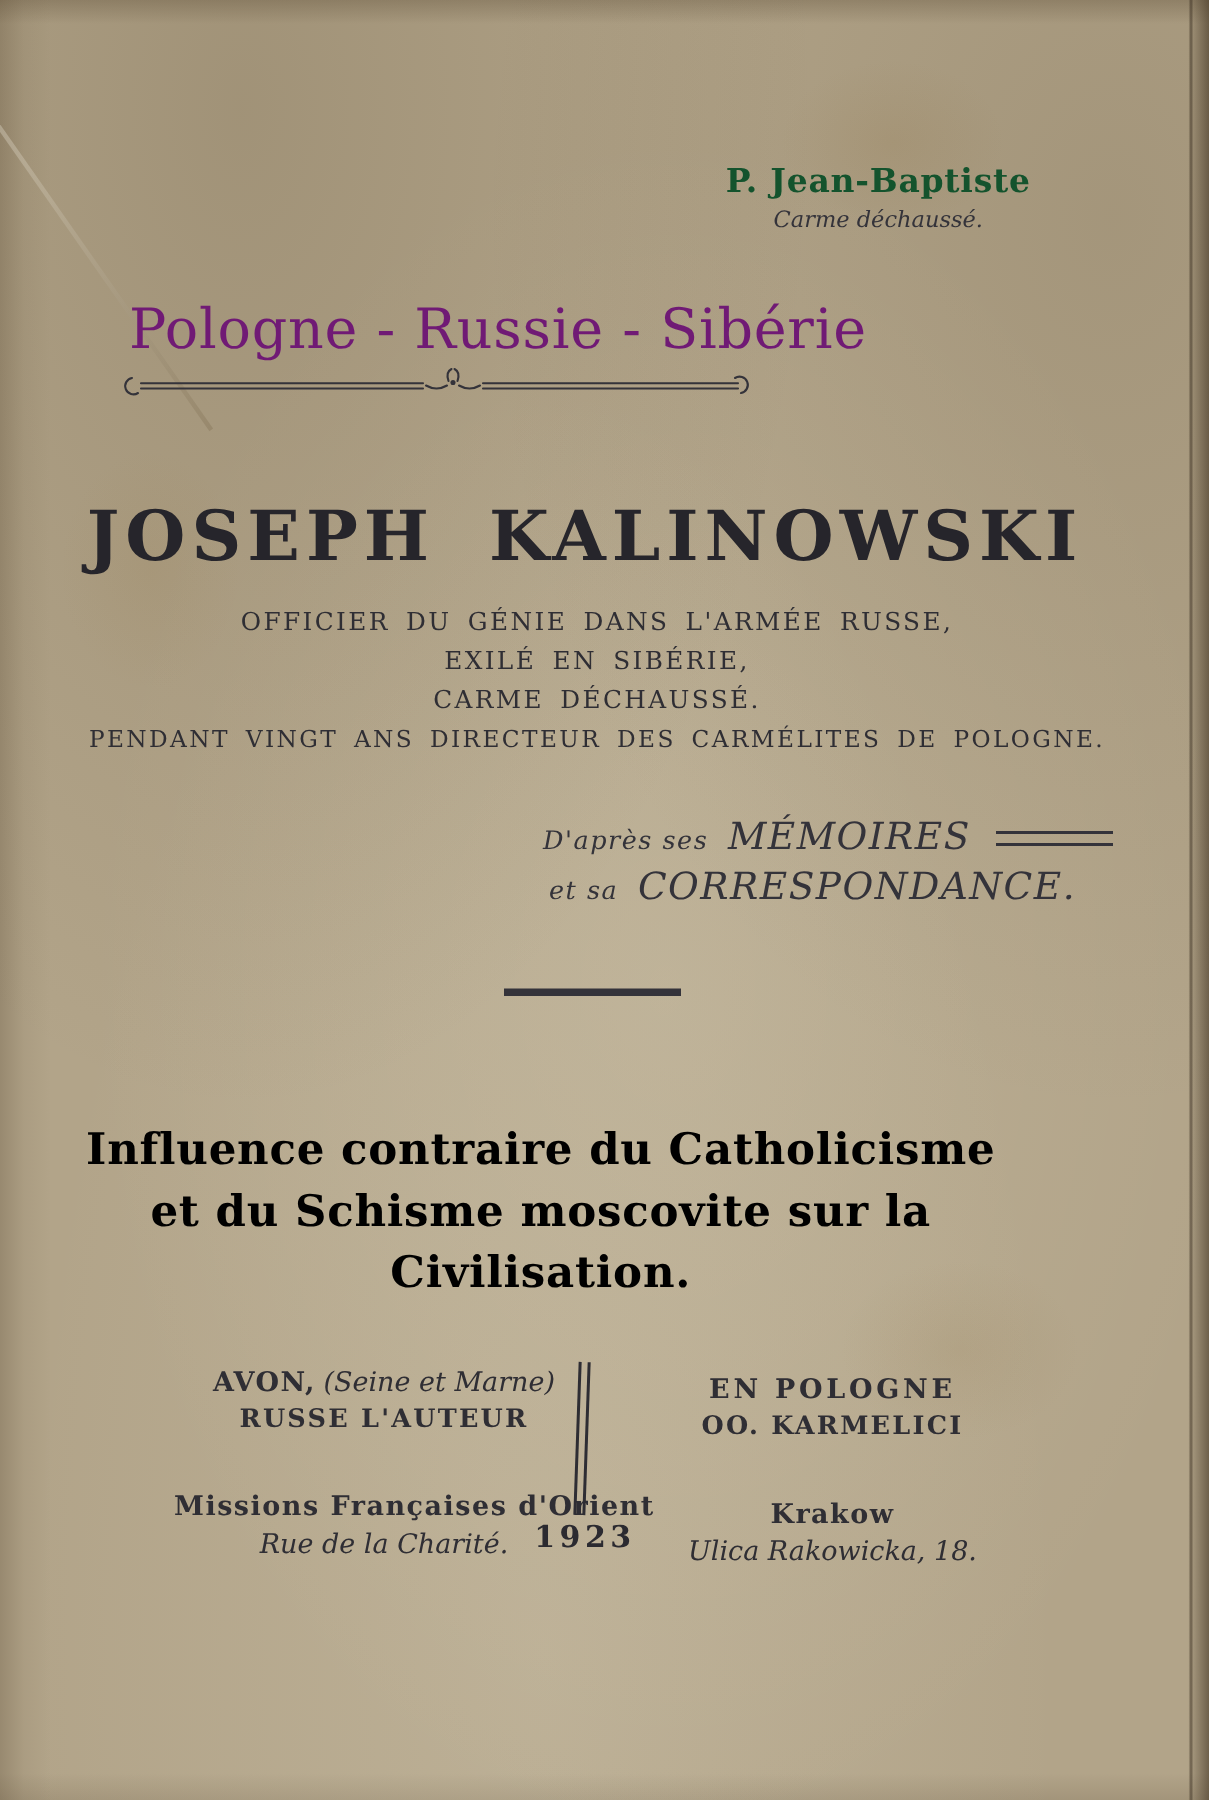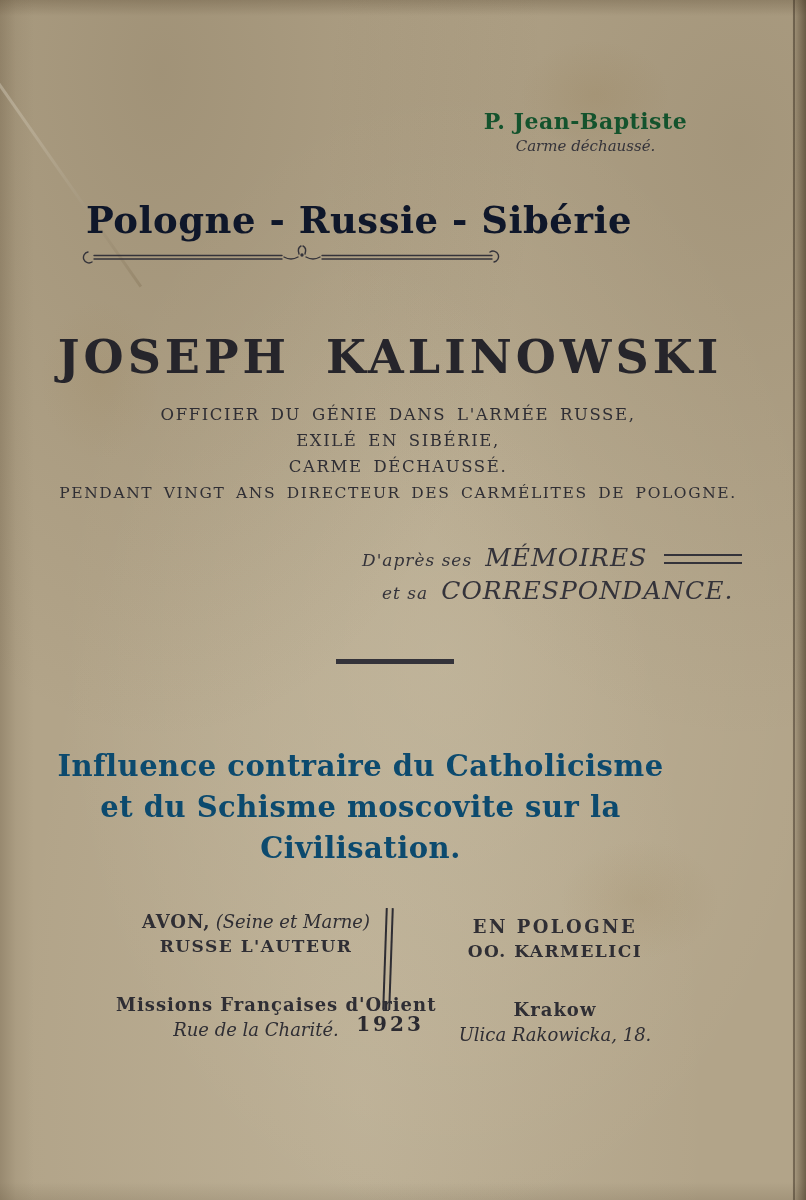--- a/index.html
+++ b/index.html
@@ -26,43 +26,43 @@
     background:linear-gradient(90deg, rgba(255,252,240,0.35), rgba(110,92,62,0.25));
     transform:rotate(55deg);transform-origin:left top;}
   .stain{position:absolute;border-radius:50%;}
   .stain.s1{left:520px;top:40px;width:150px;height:110px;background:radial-gradient(closest-side, rgba(140,110,62,0.14), transparent);}
   .stain.s2{left:40px;top:300px;width:120px;height:160px;background:radial-gradient(closest-side, rgba(150,122,74,0.12), transparent);}
   .stain.s3{left:560px;top:840px;width:160px;height:120px;background:radial-gradient(closest-side, rgba(140,112,66,0.12), transparent);}
   .author-block{position:absolute;left:478px;top:108px;width:215px;text-align:center;}
   .author-name{font-weight:700;font-size:22px;letter-spacing:0.5px;color:#14532d;}
   .author-role{font-style:italic;font-size:15px;margin-top:3px;color:#34333a;}
 
-  .series-title{position:absolute;left:86px;top:198px;font-weight:700;font-size:37px;
-    letter-spacing:0.5px;color:#0f172a;white-space:nowrap;}
+  .series-title{position:absolute;left:86px;top:198px;font-weight:400;font-size:37px;
+    letter-spacing:0.5px;color:#701a75;white-space:nowrap;}
   .ornamental-rule{position:absolute;left:76px;top:240px;}
 
   .main-title{position:absolute;left:0;top:330px;width:780px;text-align:center;
     font-weight:700;font-size:46px;letter-spacing:4px;word-spacing:16px;color:#26252b;white-space:nowrap;}
 
   .subtitle-block{position:absolute;left:0;top:402px;width:796px;text-align:center;
     font-size:16.5px;line-height:26px;letter-spacing:1.6px;word-spacing:4px;font-weight:400;color:#2f2e34;}
   .subtitle-block .small{font-size:15.5px;}
 
   .memoir-block{position:absolute;left:362px;top:543px;color:#34333a;}
   .memoir-line{font-style:italic;white-space:nowrap;}
-  .memoir-line.l2{margin-top:4px;margin-left:20px;}
+  .memoir-line.l2{margin-top:4px;margin-left:4px;}
   .memoir-prefix{font-size:17px;letter-spacing:1px;}
   .memoir-title{font-size:25px;letter-spacing:1px;margin-left:8px;}
   .double-dash{display:inline-block;width:78px;height:6px;margin-left:12px;
     border-top:2px solid #34333a;border-bottom:2.5px solid #34333a;vertical-align:2px;}
 
   .section-rule{position:absolute;left:336px;top:659px;width:118px;height:4.5px;background:#34333a;}
 
   .thesis-block{position:absolute;left:0;top:746px;width:721px;text-align:center;
-    font-weight:700;font-size:29px;line-height:41px;letter-spacing:0.5px;color:#0c4a6e;}
+    font-weight:700;font-size:29px;line-height:41px;letter-spacing:0.5px;color:#000000;}
 
   .imprint-left{position:absolute;left:116px;top:911px;width:280px;text-align:center;color:#2f2e34;}
   .imprint-right{position:absolute;left:420px;top:916px;width:270px;text-align:center;color:#2f2e34;}
   .imp-line{margin-bottom:4px;white-space:nowrap;}
   .imp-bold{font-weight:700;font-size:18px;letter-spacing:1px;margin-top:38px;}
   .imp-caps{font-weight:600;font-size:17px;letter-spacing:1.5px;}
   .imp-italic{font-style:italic;font-size:18px;}
   .imp-wide{font-weight:700;font-size:18px;letter-spacing:2.5px;}
 
   .imprint-divider{position:absolute;left:384px;top:908px;height:102px;width:4px;

